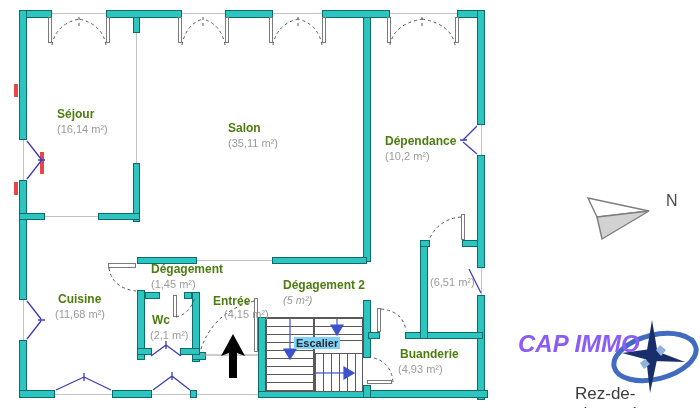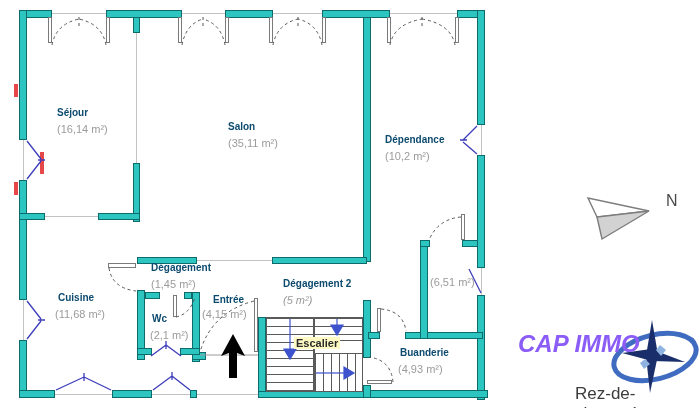--- a/index.html
+++ b/index.html
@@ -1,28 +1,28 @@
 <!DOCTYPE html>
 <html><head>
 <meta charset="utf-8">
 <style>
   html,body{margin:0;padding:0;background:#fff;}
   #plan{position:relative;width:700px;height:408px;background:#fff;overflow:hidden;
         font-family:"Liberation Sans",sans-serif;}
   .w{position:absolute;background:#2cc5c0;border:1px solid #0d6b6b;box-sizing:border-box;}
   .j{position:absolute;background:#fff;border:1px solid #7a7a7a;box-sizing:border-box;}
   .gl{position:absolute;background:#c3c3c3;}
-  .room-name{position:absolute;font-size:10px;font-weight:bold;color:#0c4a6e;white-space:nowrap;z-index:6;}
+  .room-name{position:absolute;font-size:12px;font-weight:bold;color:#4d7c0f;white-space:nowrap;z-index:6;}
   .room-area{position:absolute;font-size:11px;color:#9b9b9b;white-space:nowrap;z-index:6;}
   .treads-h{position:absolute;background:#fff repeating-linear-gradient(180deg,#5a5a5a 0 1px,transparent 1px 8px);
             border:1px solid #5a5a5a;box-sizing:border-box;z-index:3;}
   .treads-v{position:absolute;background:#fff repeating-linear-gradient(90deg,#5a5a5a 0 1px,transparent 1px 8px);
             border:1px solid #5a5a5a;box-sizing:border-box;z-index:3;}
   .landing{position:absolute;background:#fff;border:1px solid #5a5a5a;box-sizing:border-box;z-index:3;}
-  #escalier-label{background:#fef9c3;padding:0 2px;font-size:11px;color:#2a2a2a;}
+  #escalier-label{background:#7dd3fc;padding:0 2px;font-size:11px;color:#2a2a2a;}
   #overlay{position:absolute;left:0;top:0;z-index:5;pointer-events:none;}
   .rad{position:absolute;background:#e8474a;z-index:4;}
   #north-n{position:absolute;left:666px;top:192px;font-size:16px;color:#4a4a4a;z-index:6;}
   #logo{position:absolute;left:505px;top:316px;width:195px;height:92px;z-index:6;}
   #logo svg{position:absolute;left:0;top:0;}
   #logo-line1{position:absolute;left:13px;top:14px;font-size:24px;font-weight:800;font-style:italic;
               color:#8b5cf6;letter-spacing:0px;}
   #logo-line2{position:absolute;left:58px;top:38px;font-size:24px;font-weight:800;font-style:italic;color:#1d3e92;}
   #logo-caption{position:absolute;left:70px;top:68px;font-size:17px;color:#3c3c3c;}
 </style>
@@ -154,21 +154,21 @@
   <div class="room-area" style="left:228px;top:137px;">(35,11 m²)</div>
   <div class="room-name" style="left:385px;top:134px;">Dépendance</div>
   <div class="room-area" style="left:385px;top:150px;">(10,2 m²)</div>
   <div class="room-name" style="left:58px;top:292px;">Cuisine</div>
   <div class="room-area" style="left:55px;top:308px;">(11,68 m²)</div>
   <div class="room-name" style="left:151px;top:262px;">Dégagement</div>
   <div class="room-area" style="left:151px;top:278px;">(1,45 m²)</div>
   <div class="room-name" style="left:152px;top:313px;">Wc</div>
   <div class="room-area" style="left:150px;top:329px;">(2,1 m²)</div>
   <div class="room-name" style="left:213px;top:294px;">Entrée</div>
-  <div class="room-area" style="left:202px;top:308px;text-align:right;">(4,15 m²)</div>
+  <div class="room-area" style="left:224px;top:308px;text-align:right;">(4,15 m²)</div>
   <div class="room-name" style="left:283px;top:278px;">Dégagement 2</div>
   <div class="room-area" style="left:283px;top:294px;font-style:italic;">(5 m²)</div>
   <div class="room-area" style="left:430px;top:276px;">(6,51 m²)</div>
   <div class="room-name" style="left:400px;top:347px;">Buanderie</div>
   <div class="room-area" style="left:398px;top:363px;">(4,93 m²)</div>
   <div class="room-name" id="escalier-label" style="left:294px;top:337px;">Escalier</div>
 
   <div id="north-n">N</div>
 
   <div id="logo">

